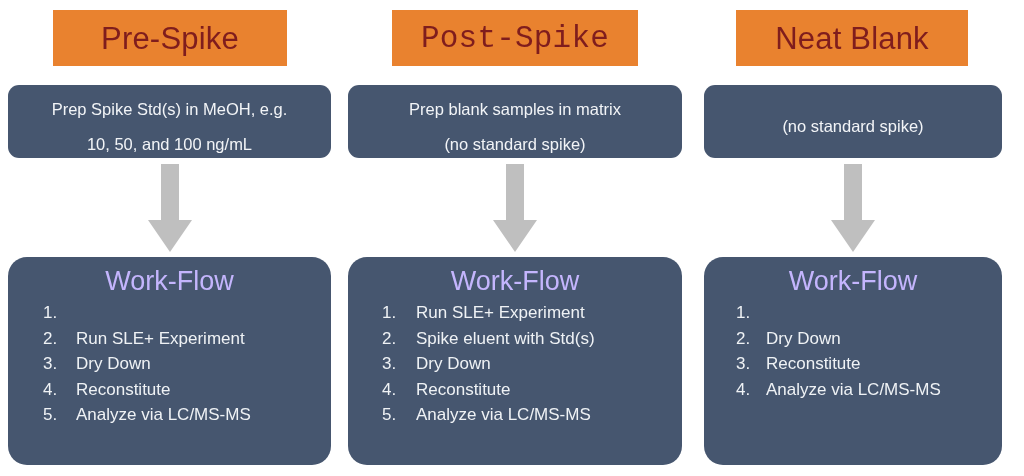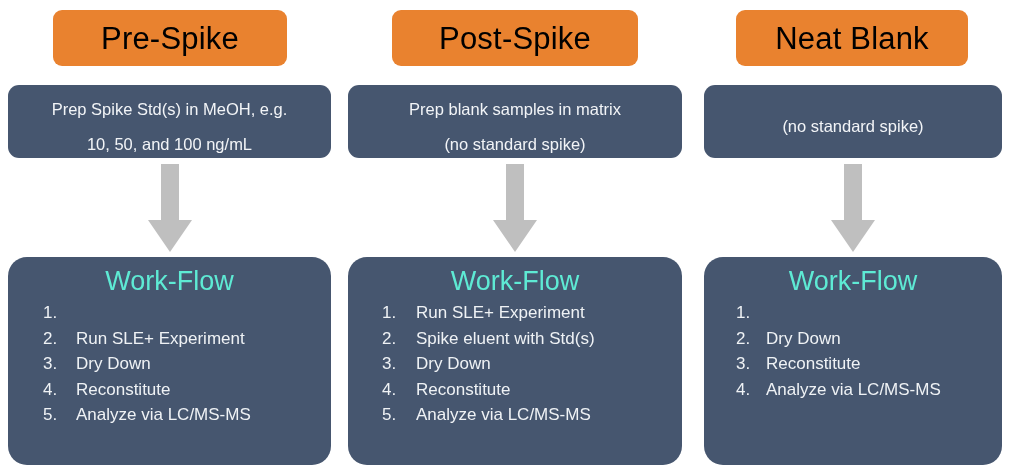--- a/index.html
+++ b/index.html
@@ -35,32 +35,32 @@
 
   .col-1 { width: 340px; padding-left: 8px; padding-right: 9px; }
   .col-2 { width: 350px; padding-left: 8px; padding-right: 8px; }
   .col-3 { width: 334px; padding-left: 20px; padding-right: 28px; }
 
   
   .header-pill {
     margin-top: 10px;
     height: 56px;
     background: #E9822F;
-    border-radius: 9px;
+    border-radius: 0;
     display: flex;
     align-items: center;
     justify-content: center;
-    color: #000000;
+    color: #7f1d1d;
     font-size: 31px;
     font-weight: 400;
     letter-spacing: 0.2px;
     line-height: 1;
   }
   .col-1 .header-pill { margin-left: 45px; margin-right: 44px; }
-  .col-2 .header-pill { margin-left: 44px; margin-right: 44px; }
+  .col-2 .header-pill { margin-left: 44px; margin-right: 44px; font-family: Liberation Mono, monospace; }
   .col-3 .header-pill { margin-left: 26px; margin-right: 28px; }
 
   
   .prep-box {
     margin-top: 19px;
     height: 73px;
     background: #46566F;
     border-radius: 11px;
     display: flex;
     align-items: center;
@@ -95,21 +95,21 @@
     color: #F2F4F7;
     position: relative;
   }
   .col-3 .workflow-box { margin-left: -6px; margin-right: -6px; }
 
   .workflow-title {
     text-align: center;
     font-size: 27px;
     line-height: 1.15;
     font-weight: 400;
-    color: #5eead4;
+    color: #c4b5fd;
     margin-bottom: 3px;
   }
 
   .steps {
     list-style: none;
     margin: 0;
     padding: 0;
   }
   .step {
     display: flex;

